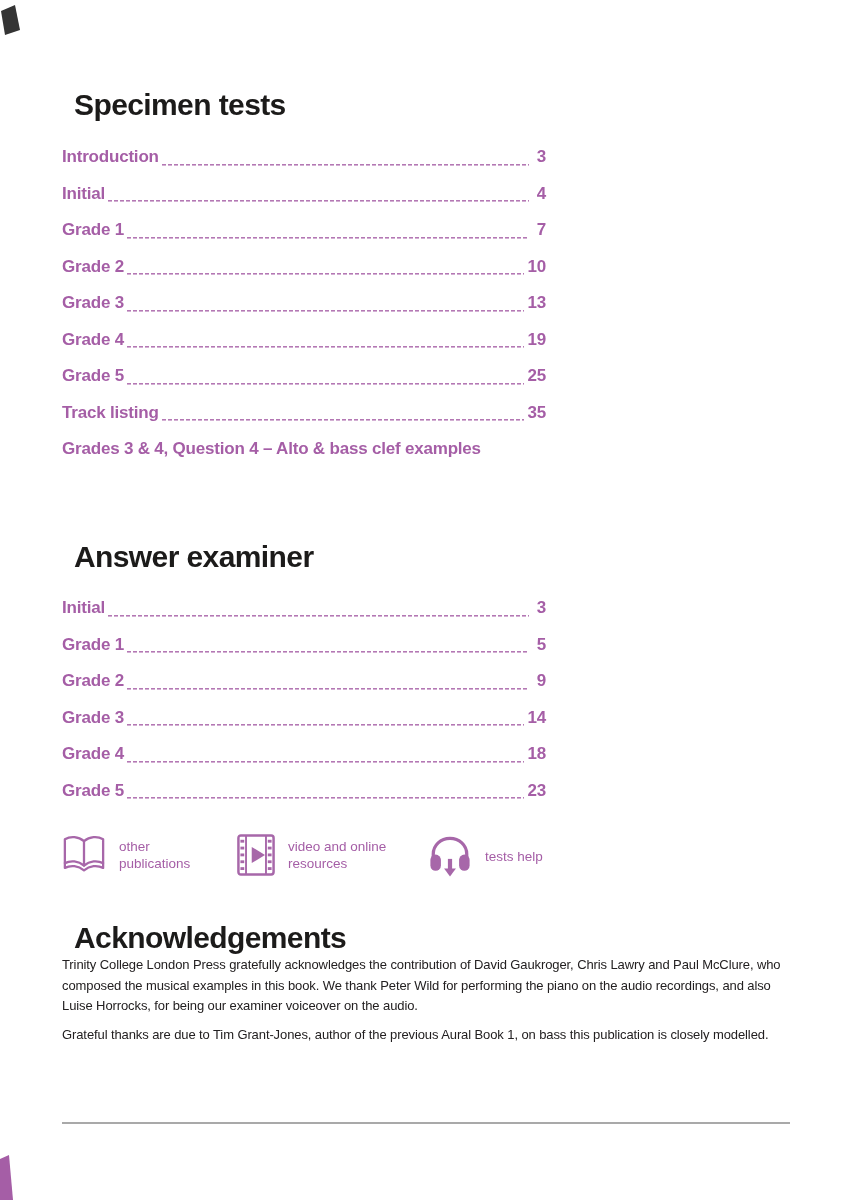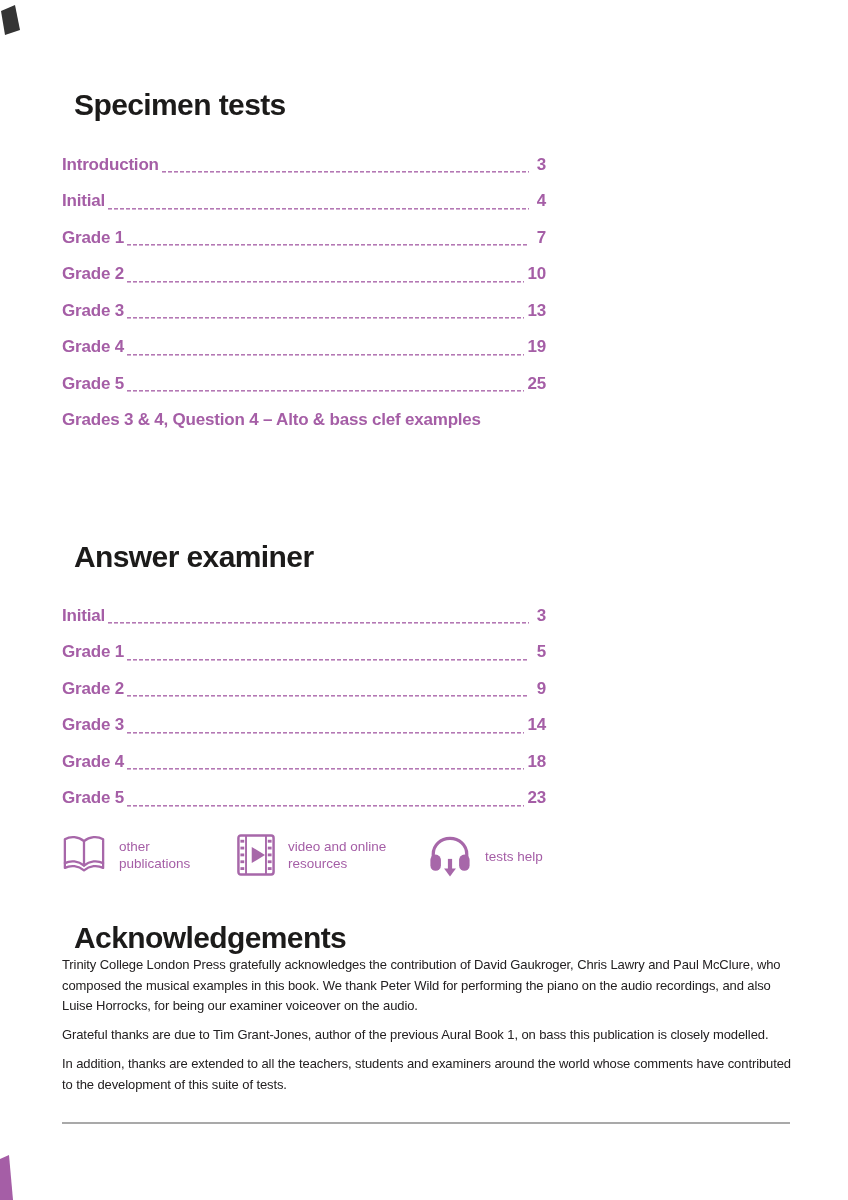--- a/index.html
+++ b/index.html
@@ -12,21 +12,21 @@
     font-size:30px;line-height:30px;font-weight:bold;
     letter-spacing:-0.6px;color:#1c1b1a;
   }
   #h-specimen{top:78px;}
   #h-answer{top:530px;}
   #h-ack{top:911px;}
 
   .toc{position:absolute;left:62px;width:484px;}
   #toc-specimen{top:139px;}
   #toc-answer{top:590px;}
-  .toc-row{height:36.5px;display:flex;align-items:flex-end;}
+  .toc-row{height:36.5px;display:flex;align-items:center;}
   .toc-label,.toc-page{
     font-weight:bold;font-size:17px;line-height:22px;
     letter-spacing:-0.2px;color:#a55ea6;white-space:nowrap;
   }
   .toc-leader{
     flex:1;height:22px;margin:0 3px;
     background-image:repeating-linear-gradient(90deg,#b478b4 0 4px,rgba(0,0,0,0) 4px 6px);
     background-size:100% 1.6px;background-repeat:no-repeat;background-position:0 17.5px;
   }
   .toc-page{min-width:14px;text-align:right;}
@@ -96,20 +96,25 @@
   </div>
   <div class="toc-row">
     <span class="toc-label">Grade 4</span>
     <span class="toc-leader"></span>
     <span class="toc-page">19</span>
   </div>
   <div class="toc-row">
     <span class="toc-label">Grade 5</span>
     <span class="toc-leader"></span>
     <span class="toc-page">25</span>
+  </div>
+  <div class="toc-row">
+    <span class="toc-label">Track listing</span>
+    <span class="toc-leader"></span>
+    <span class="toc-page">35</span>
   </div>
   <div class="toc-row plain">
     <span class="toc-label">Grades 3 &amp; 4, Question 4 – Alto &amp; bass clef examples</span>
 
   </div>
 </div>
 
 <h1 class="h1" id="h-answer">Answer examiner</h1>
 
 <div class="toc" id="toc-answer">
@@ -189,16 +194,15 @@
     </svg>
     <span class="res-label">tests help</span>
   </div>
 </div>
 
 <h1 class="h1" id="h-ack">Acknowledgements</h1>
 
 <div id="ack-paras">
   <p>Trinity College London Press gratefully acknowledges the contribution of David Gaukroger, Chris Lawry and Paul McClure, who composed the musical examples in this book. We thank Peter Wild for performing the piano on the audio recordings, and also Luise Horrocks, for being our examiner voiceover on the audio.</p>
   <p>Grateful thanks are due to Tim Grant-Jones, author of the previous Aural Book 1, on bass this publication is closely modelled.</p>
-  <p>In addition, thanks are extended to all the teachers, students and examiners around the world whose comments have contributed to the development of this suite of tests.</p>
 </div>
 
 <div id="footer-rule"></div>
 
 </body></html>

